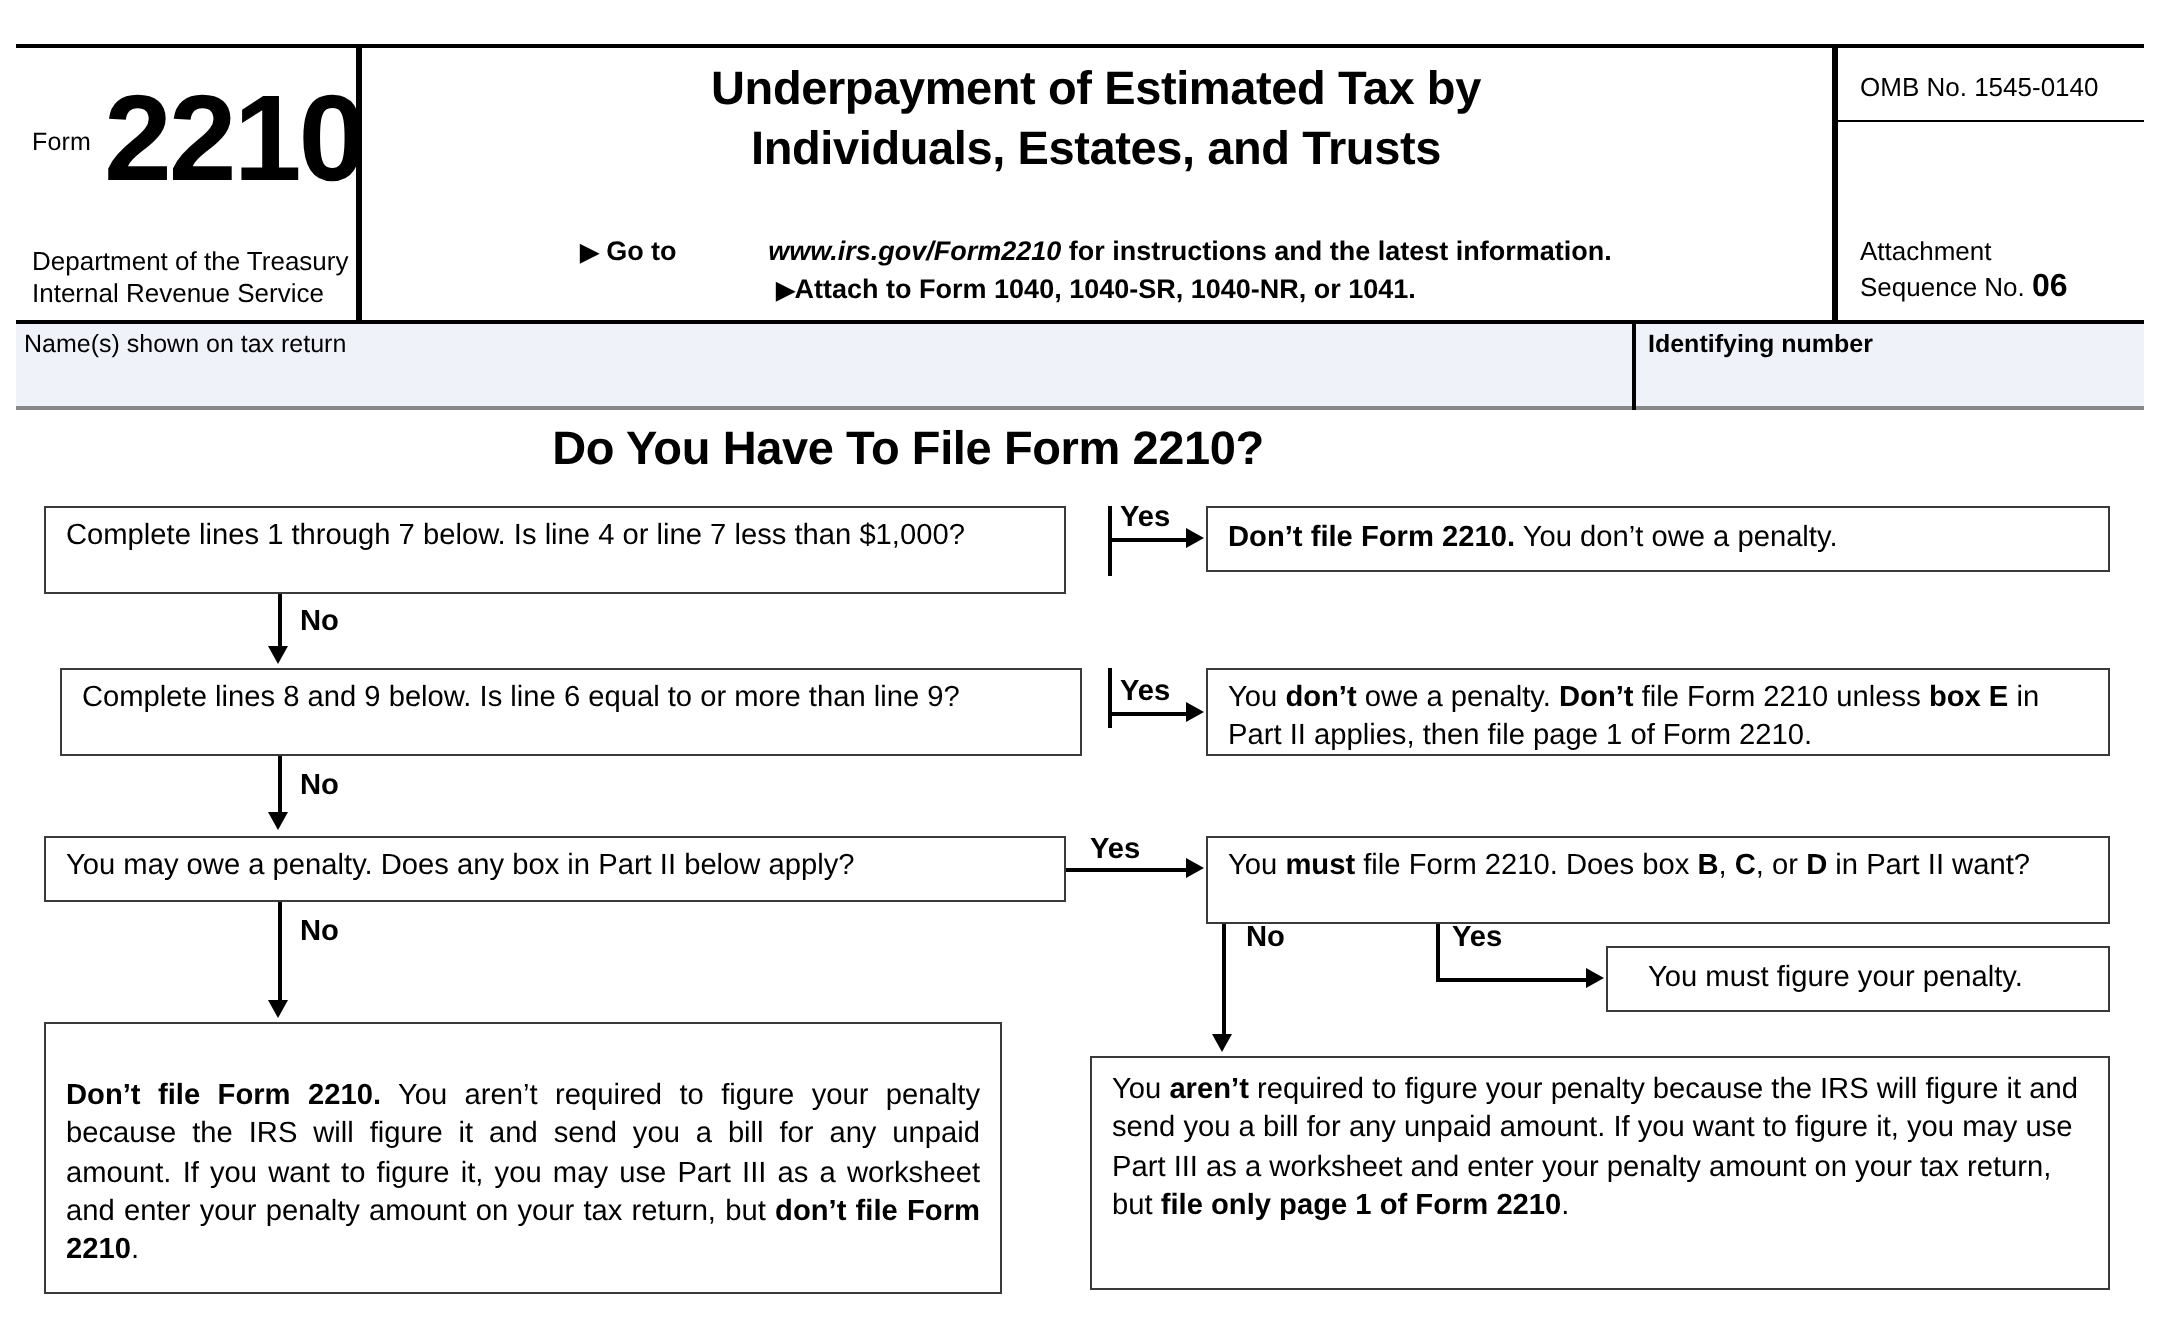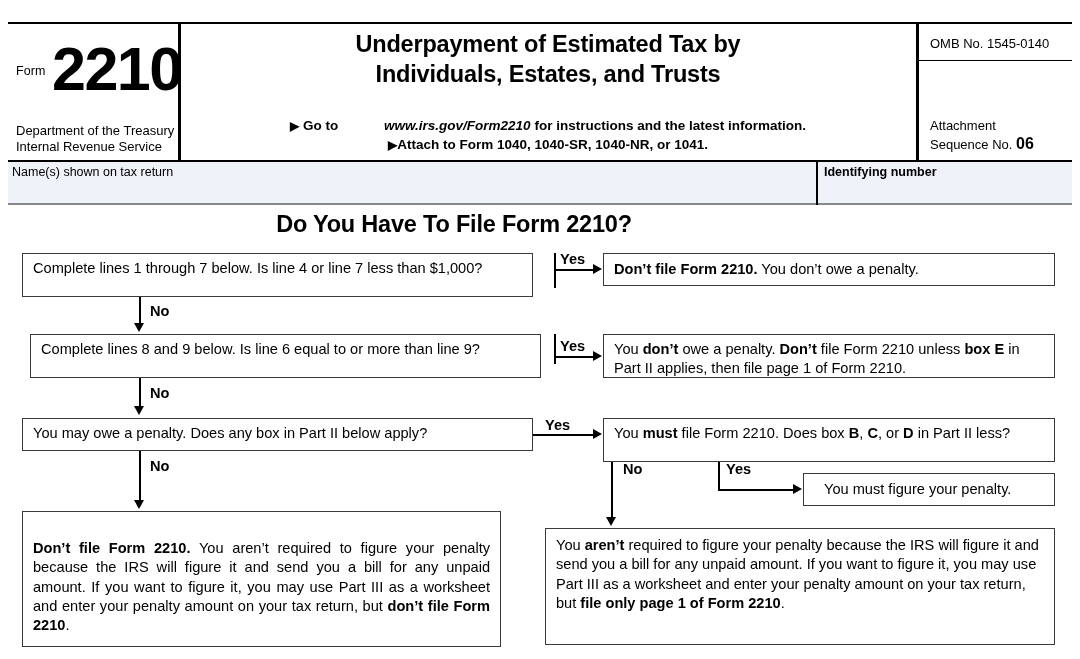--- a/index.html
+++ b/index.html
@@ -326,21 +326,21 @@
 
   <div class="fbox" id="box-a2">
     <span>You </span><b>don’t</b><span> owe a penalty. </span><b>Don’t</b><span> file Form 2210 unless </span><b>box E</b><span> in Part II applies, then file page 1 of Form 2210.</span>
   </div>
 
   <div class="fbox" id="box-q3">
     <span>You may owe a penalty. Does any box in Part II below apply?</span>
   </div>
 
   <div class="fbox" id="box-a3">
-    <span>You </span><b>must</b><span> file Form 2210. Does box </span><b>B</b><span>, </span><b>C</b><span>, or </span><b>D</b><span> in Part II less?</span>
+    <span>You </span><b>must</b><span> file Form 2210. Does box </span><b>B</b><span>, </span><b>C</b><span>, or </span><b>D</b><span> in Part II want?</span>
   </div>
 
   <div class="fbox" id="box-a4">
     <div>You must figure your penalty.</div>
   </div>
 
   <div class="fbox justify" id="box-final-left">
     <span><b>Don’t file Form 2210.</b><span> You aren’t required to figure your penalty because the IRS will figure it and send you a bill for any unpaid amount. If you want to figure it, you may use Part III as a worksheet and  enter your penalty amount on your tax return, but </span><b>don’t file Form 2210</b><span>.</span></span>
   </div>
 

